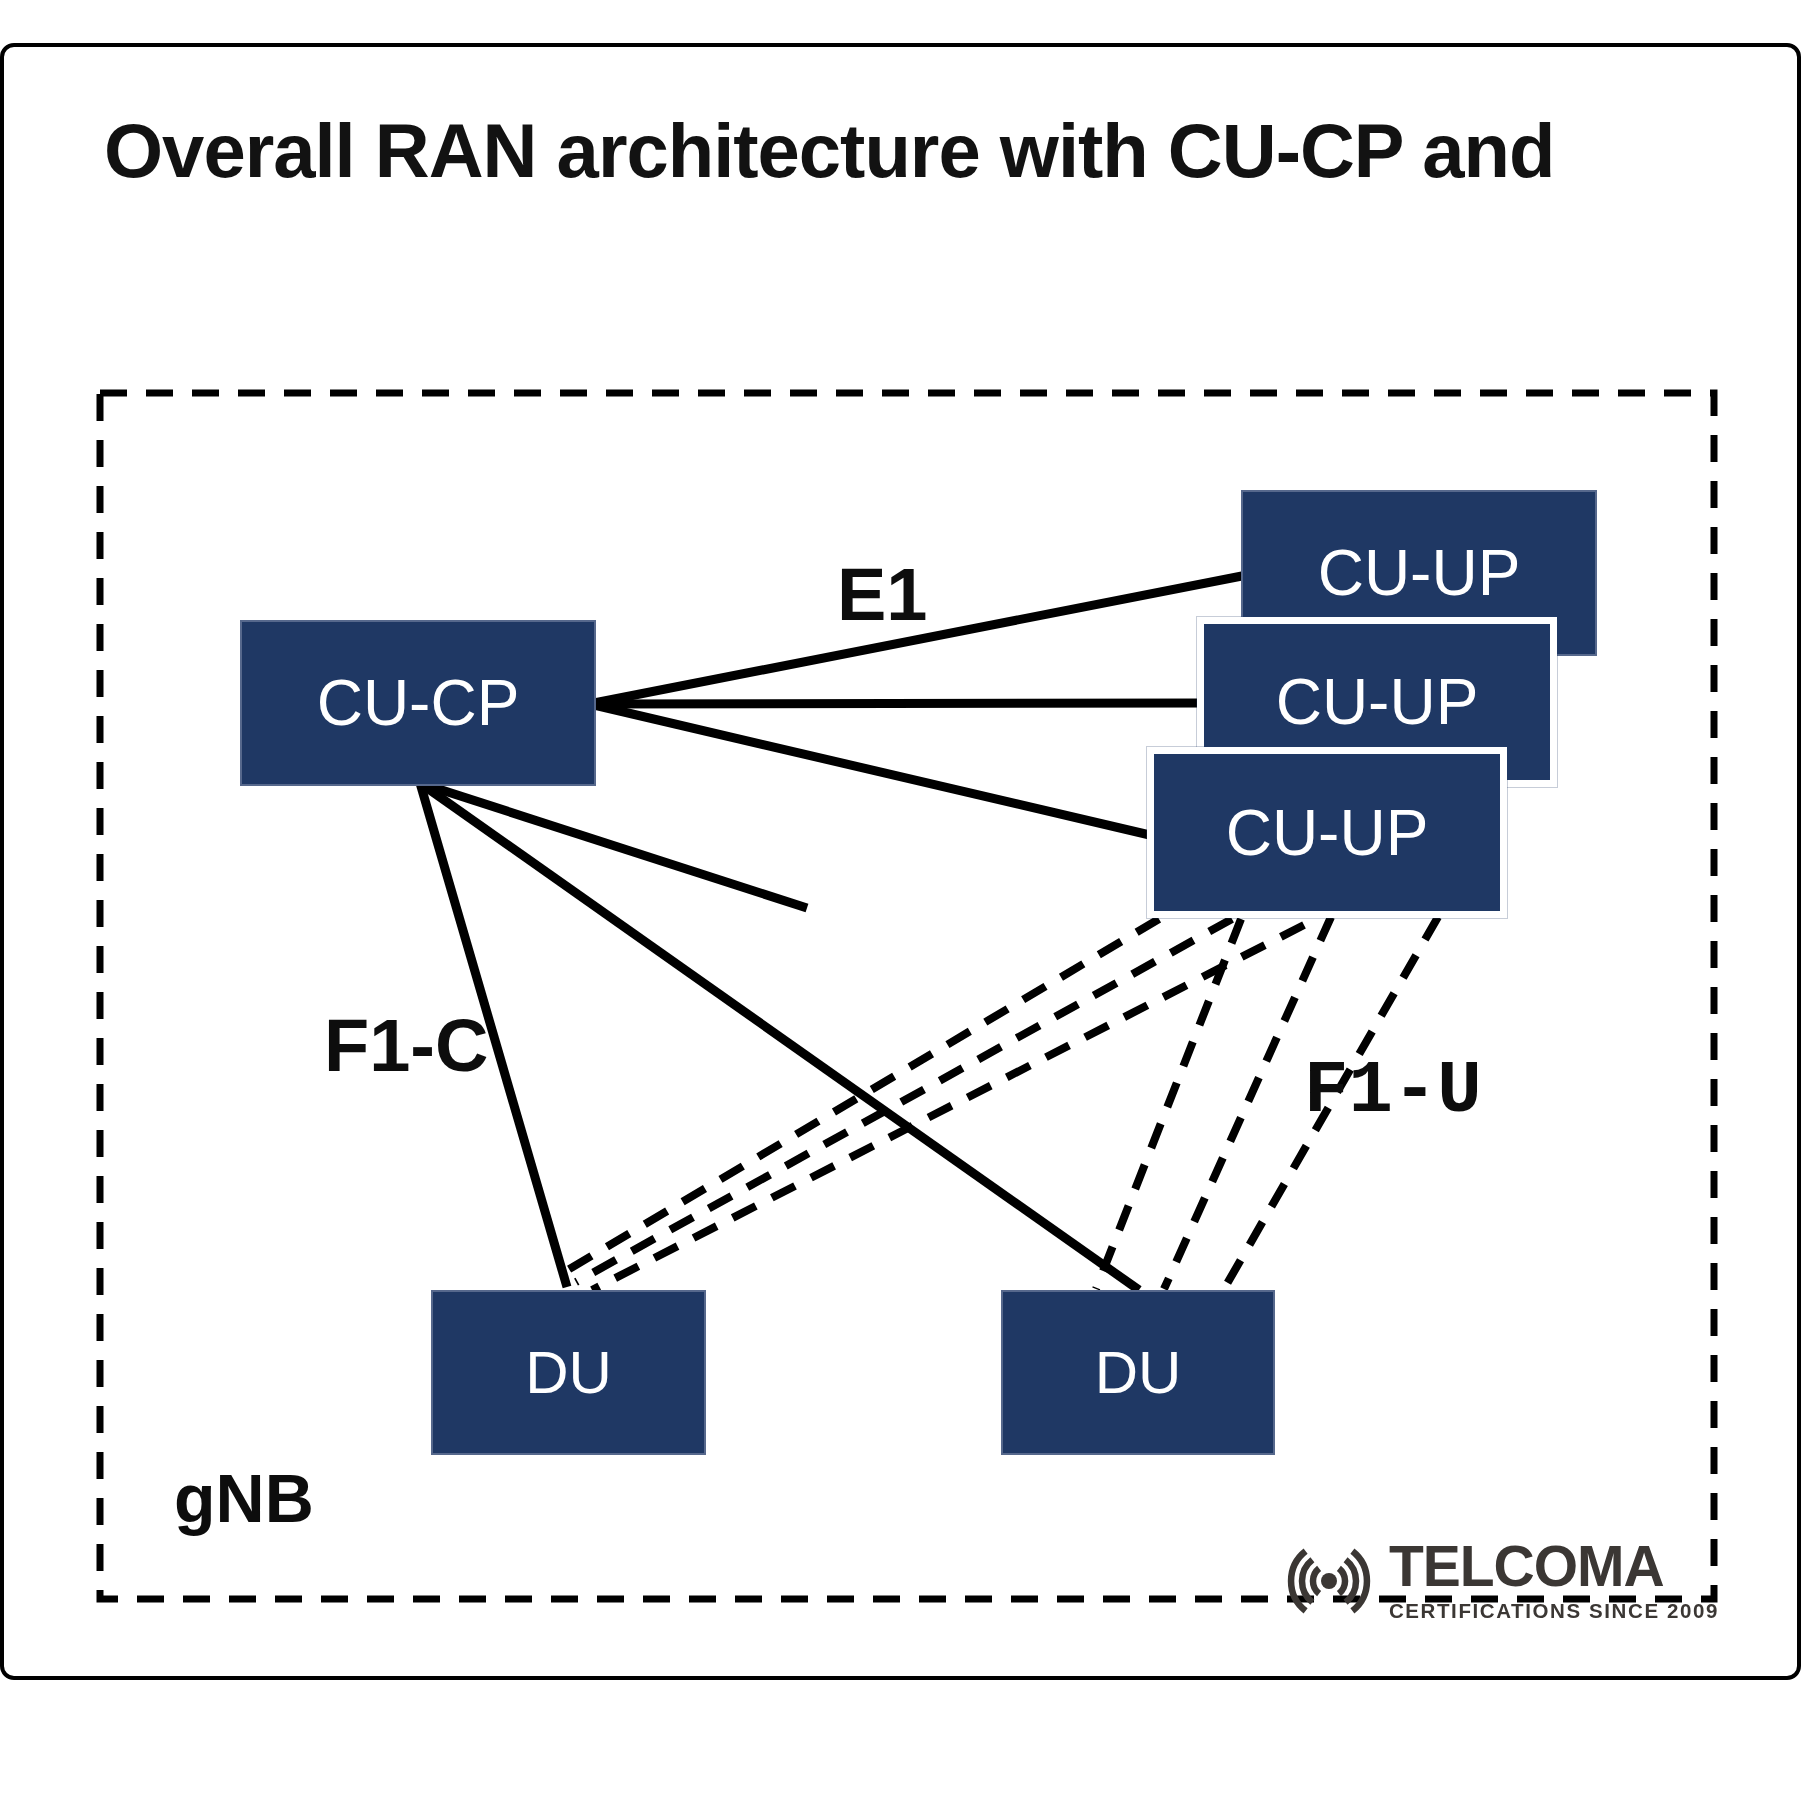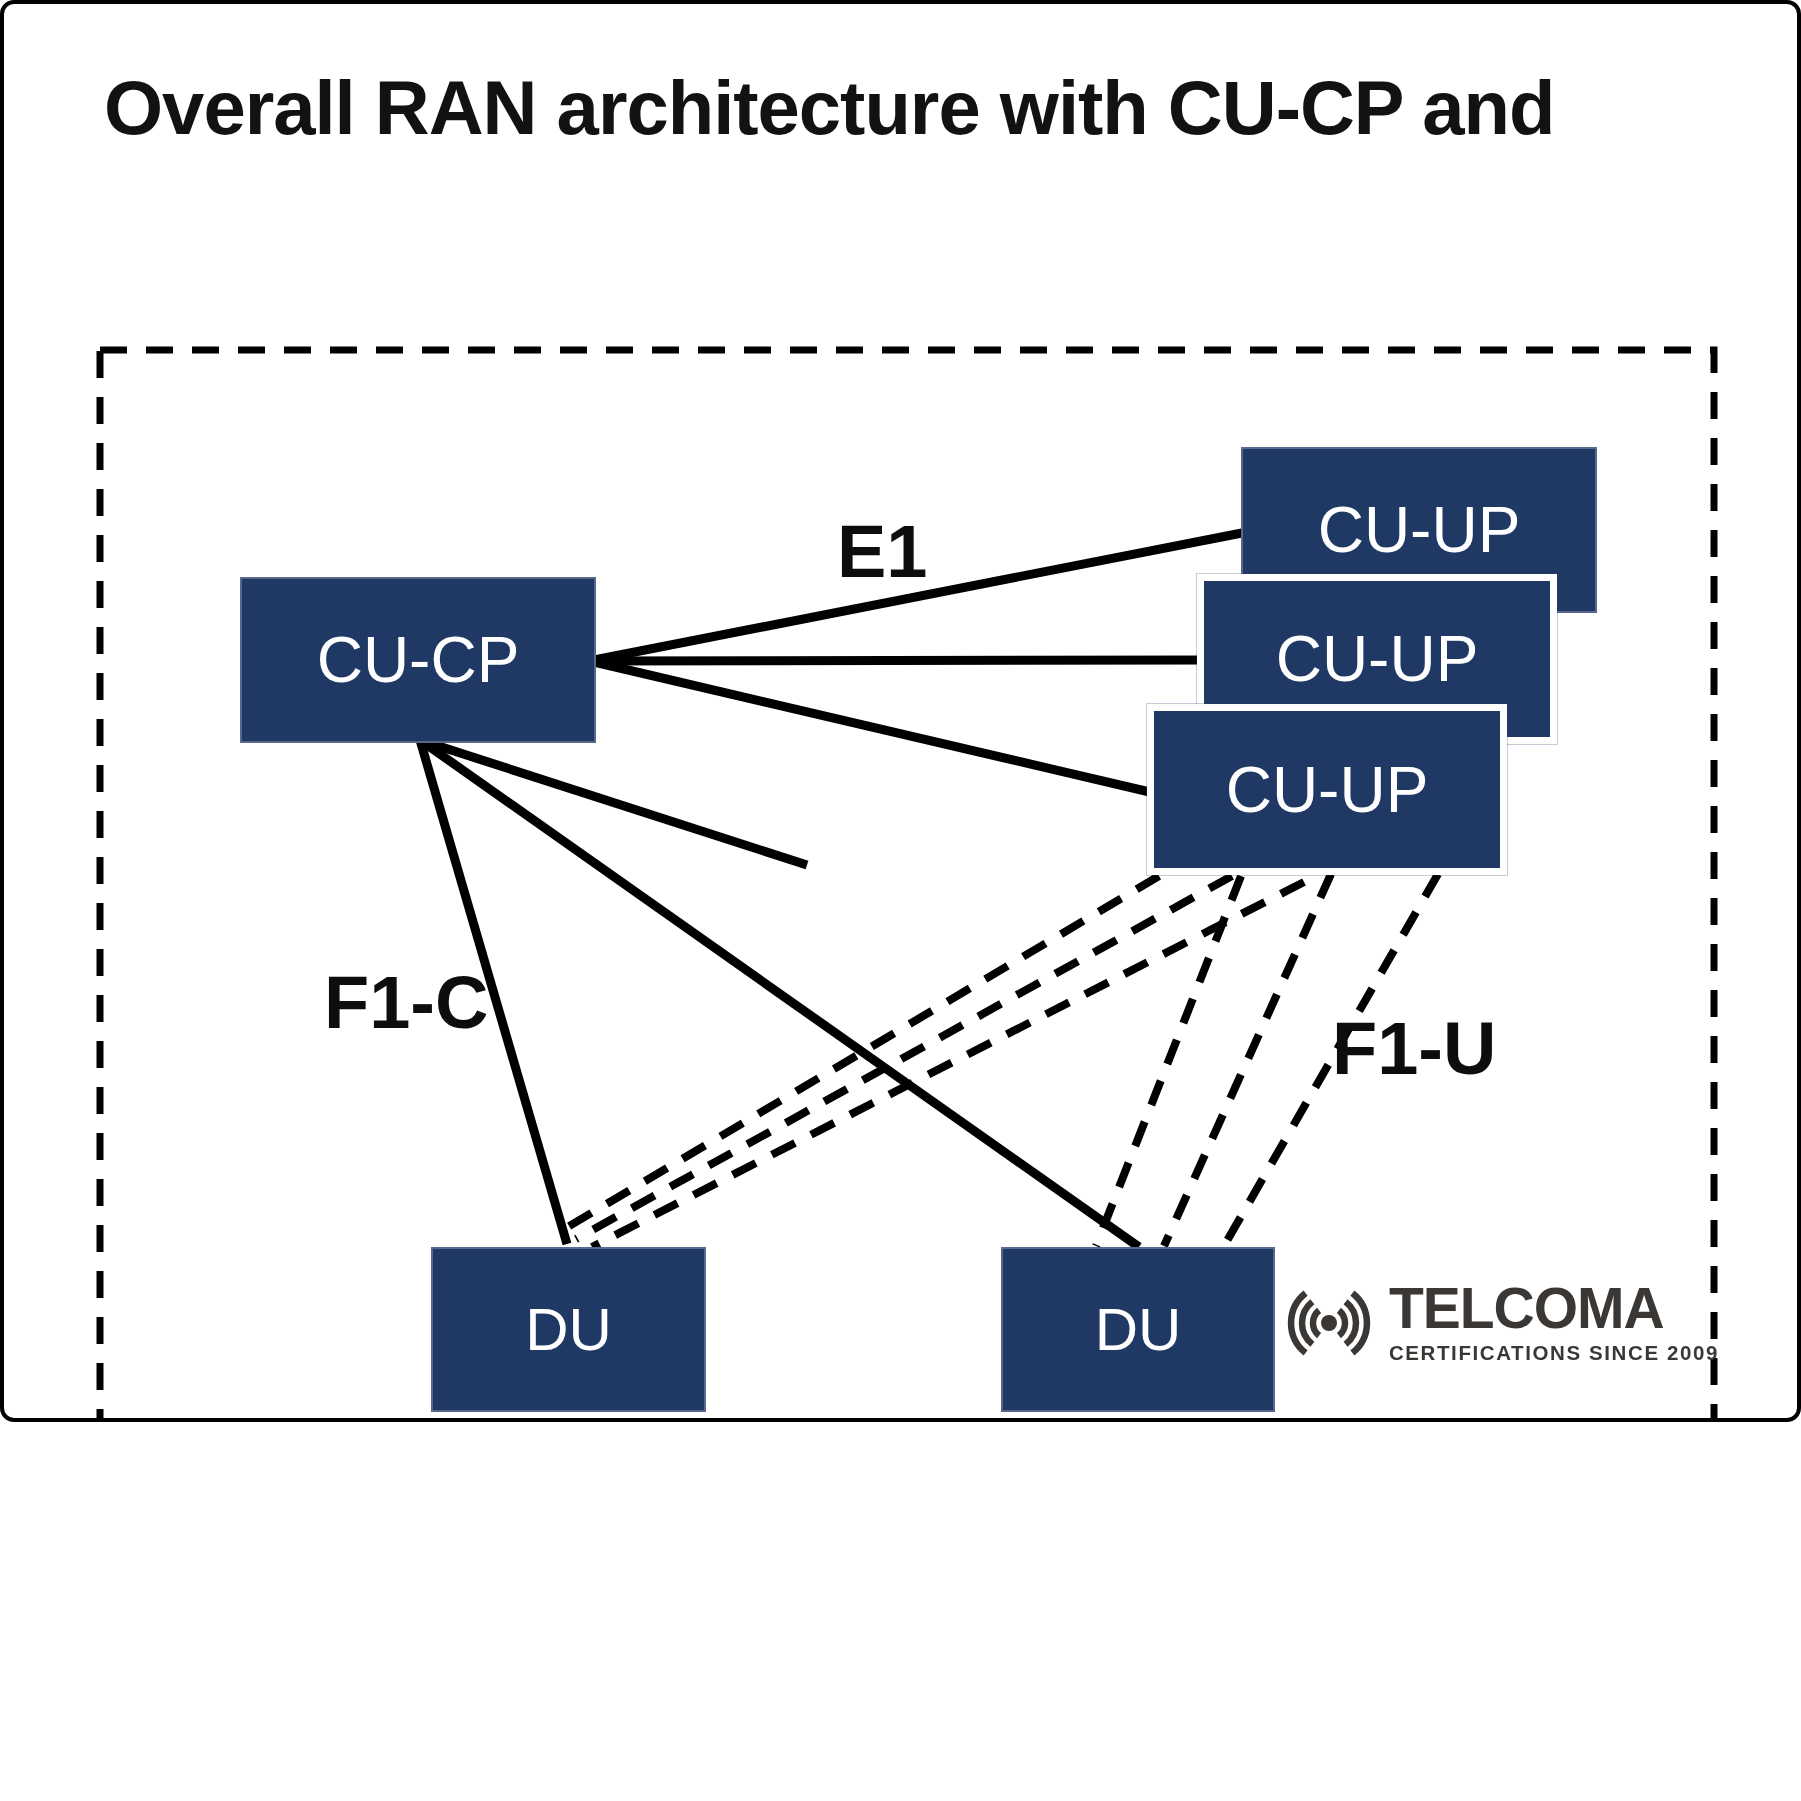--- a/index.html
+++ b/index.html
@@ -1,24 +1,25 @@
 <!DOCTYPE html>
 <html style="--navy: #1f3864; --node-text: #ffffff; --logo: #3b3734;"><head>
 <meta charset="utf-8">
 <style>
   html,body{margin:0;padding:0;background:#ffffff;}
   #canvas{
     position:relative;
-    width:1801px;height:1422px;
+    width:1801px;height:1637px;
     background:#ffffff;
     box-sizing:border-box;
     border:4px solid #000;
     border-radius:14px;
     overflow:hidden;
     font-family:"Liberation Sans",sans-serif;
+    margin-top:43px;
   }
   .title{
     position:absolute;left:100px;top:58px;
     font-size:76px;font-weight:600;color:#121212;
     letter-spacing:-1px;line-height:1.22;white-space:nowrap;
   }
   #edges{position:absolute;left:0;top:0;z-index:1;}
   .node{
     position:absolute;z-index:3;
     background:var(--navy,#1f3864);
@@ -34,21 +35,21 @@
   #cu-up-2{left:1193px;top:570px;width:360px;height:170px;z-index:4;}
   #cu-up-3{left:1143px;top:700px;width:360px;height:171px;z-index:5;}
   #du-1   {left:427px;top:1243px;width:275px;height:165px;font-size:60px;}
   #du-2   {left:997px;top:1243px;width:274px;height:165px;font-size:60px;}
   .edge-label{
     position:absolute;z-index:6;
     font-size:74px;font-weight:600;color:#0d0d0d;white-space:nowrap;
   }
   #label-e1 {left:833px;top:505px;}
   #label-f1c{left:320px;top:956px;}
-  #label-f1u{left:1328px;top:1002px;}
+  #label-f1u{left:1300px;top:1002px;font-family:Liberation Mono, monospace;}
   #label-gnb{
     position:absolute;left:170px;top:1412px;z-index:6;
     font-size:68px;font-weight:600;color:#0d0d0d;
   }
   .logo{
     position:absolute;right:78px;bottom:48px;z-index:6;
     display:flex;align-items:flex-start;gap:8px;color:var(--logo,#3b3734);
   }
   .logo-text{display:flex;flex-direction:column;align-items:flex-start;}
   .logo-brand{

